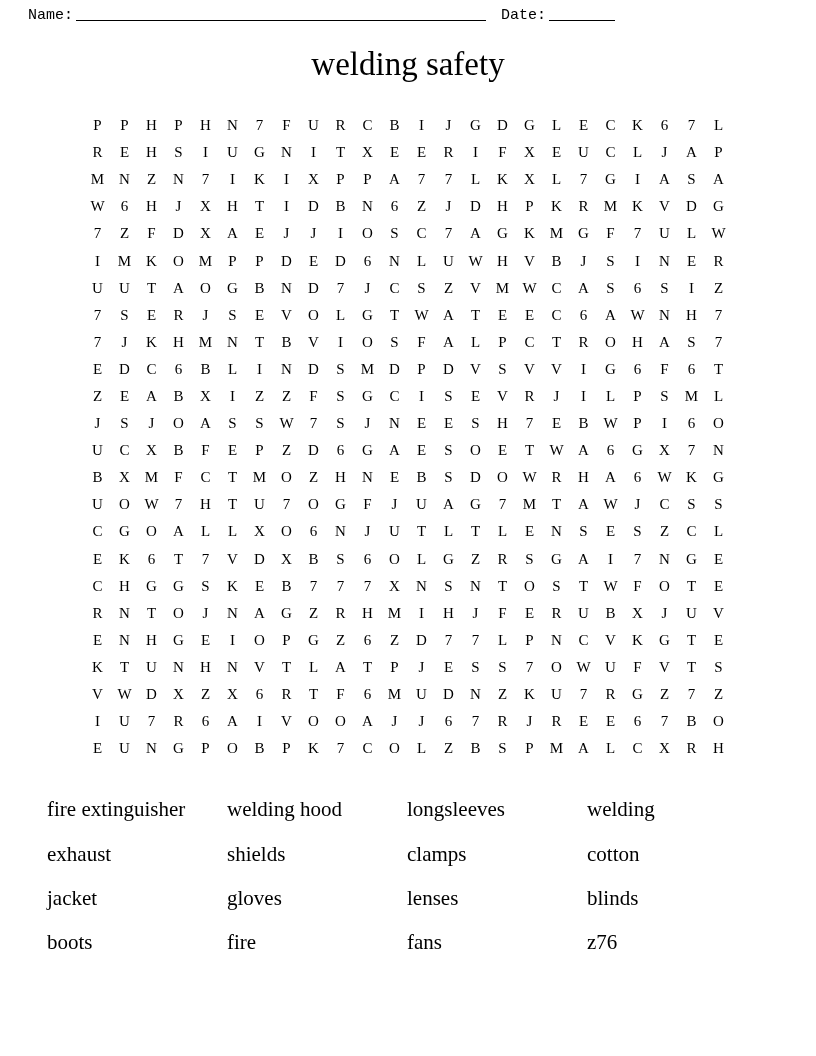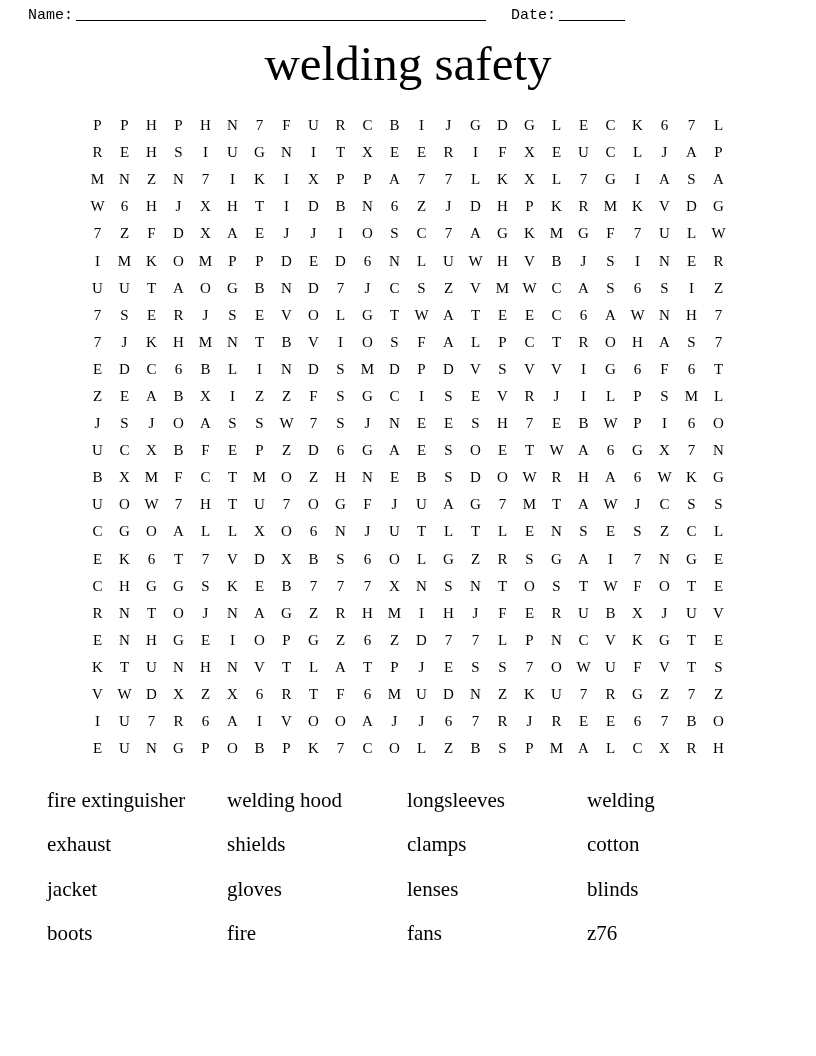--- a/index.html
+++ b/index.html
@@ -35,31 +35,31 @@
   }
   .hdr-rule {
     display: inline-block;
     border-bottom: 1px solid #000;
     height: 11px;
     margin-left: 3px;
     margin-right: 3px;
   }
   .hdr-rule-name { width: 410px; }
   .hdr-rule-date { width: 66px; }
-  .hdr-date-label { margin-left: 22px; }
+  .hdr-date-label { margin-left: 12px; }
 
   
   .title {
     position: absolute;
     top: 36px;
     left: 0;
     width: 816px;
     text-align: center;
     font-family: "Liberation Serif", "DejaVu Serif", serif;
-    font-size: 49px;
+    font-size: 33px;
     font-weight: normal;
     letter-spacing: 0px;
     line-height: 56px;
   }
 
   
   .grid {
     position: absolute;
     top: 112px;
     left: 84px;
@@ -85,21 +85,21 @@
     position: absolute;
     top: 778px;
     left: 47px;
     width: 720px;
     display: flex;
     flex-direction: column;
   }
   .word-row {
     display: flex;
     height: 44.3px;
-    align-items: center;
+    align-items: flex-end;
   }
   .word-cell {
     width: 181px;
     font-family: "Liberation Serif", "DejaVu Serif", serif;
     font-size: 21px;
     line-height: 26px;
     white-space: nowrap;
   }
 </style>
 </head>

